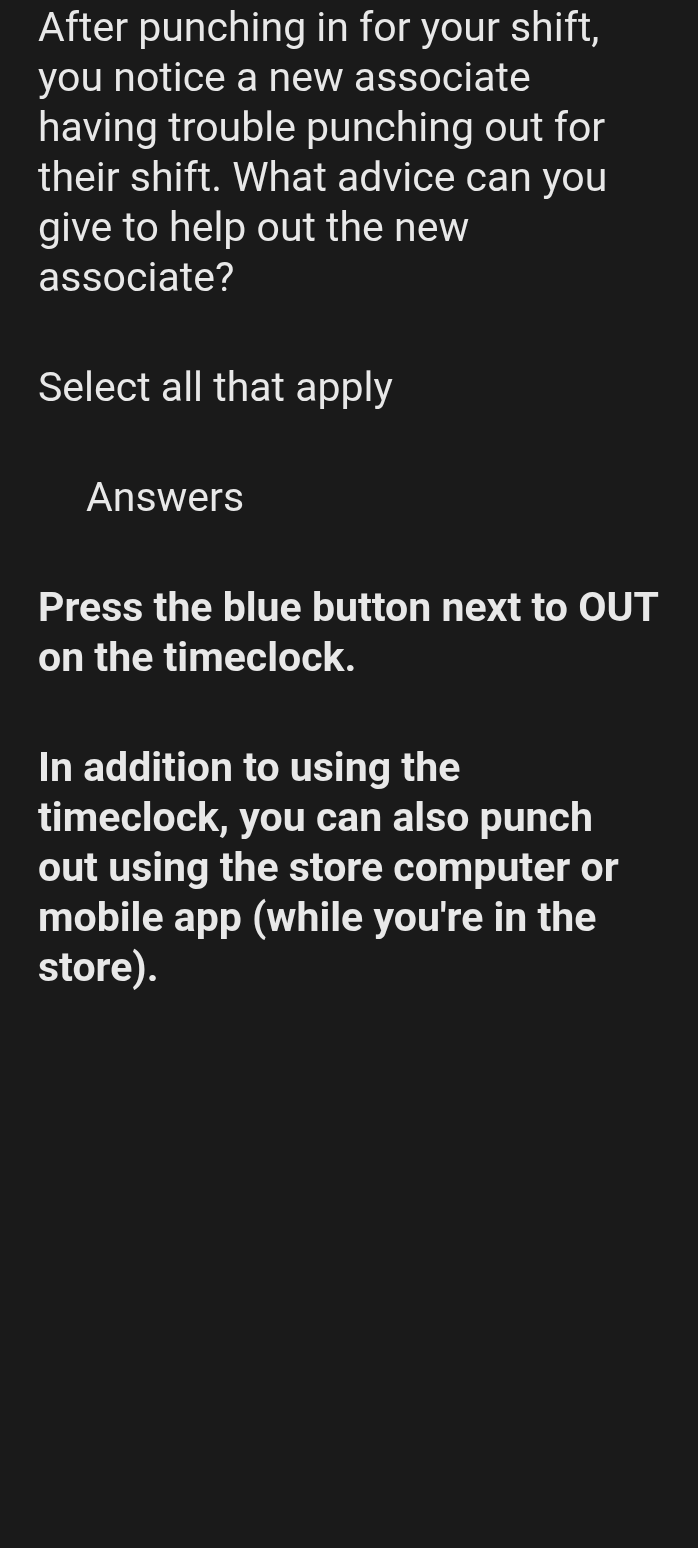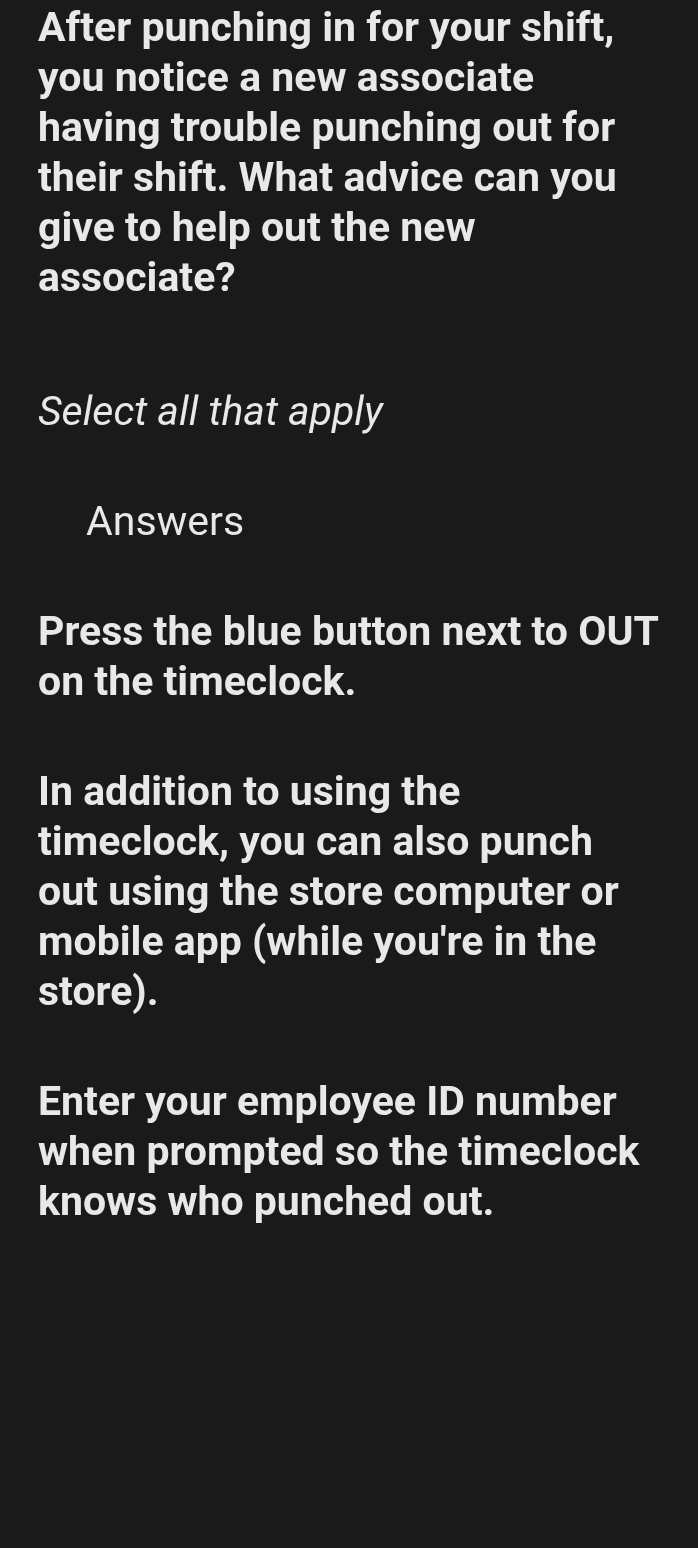--- a/index.html
+++ b/index.html
@@ -15,30 +15,29 @@
       font-family: -apple-system, BlinkMacSystemFont, "Segoe UI", Roboto, Helvetica, Arial, sans-serif;
       padding: 0;
       overflow: hidden;
     }
     .container {
       padding: 0 38px 20px 38px;
     }
     .question {
       font-size: 41px;
       line-height: 1.22;
-      font-weight: 700;
+      font-weight: 400;
       margin-top: 2px;
-      margin-bottom: 84px;
+      margin-bottom: 60px;
     }
     .instruction {
       font-size: 41px;
       line-height: 1.22;
       font-weight: 400;
       margin-bottom: 60px;
-      font-style: italic;
     }
     .answers-label {
       font-size: 41px;
       line-height: 1.22;
       font-weight: 400;
       margin-bottom: 60px;
       margin-left: 48px;
     }
     .answer {
       font-size: 41px;
@@ -52,14 +51,13 @@
   </style>
 </head>
 <body>
 
 <div class="container">
   <p class="question">After punching in for your shift, you notice a new associate having trouble punching out for their shift. What advice can you give to help out the new associate?</p>
   <p class="instruction">Select all that apply</p>
   <p class="answers-label">Answers</p>
   <p class="answer">Press the blue button next to OUT on the timeclock.</p>
   <p class="answer">In addition to using the timeclock, you can also punch out using the store computer or mobile app (while you're in the store).</p>
-  <p class="answer">Enter your employee ID number when prompted so the timeclock knows who punched out.</p>
 </div>
 
 </body></html>

